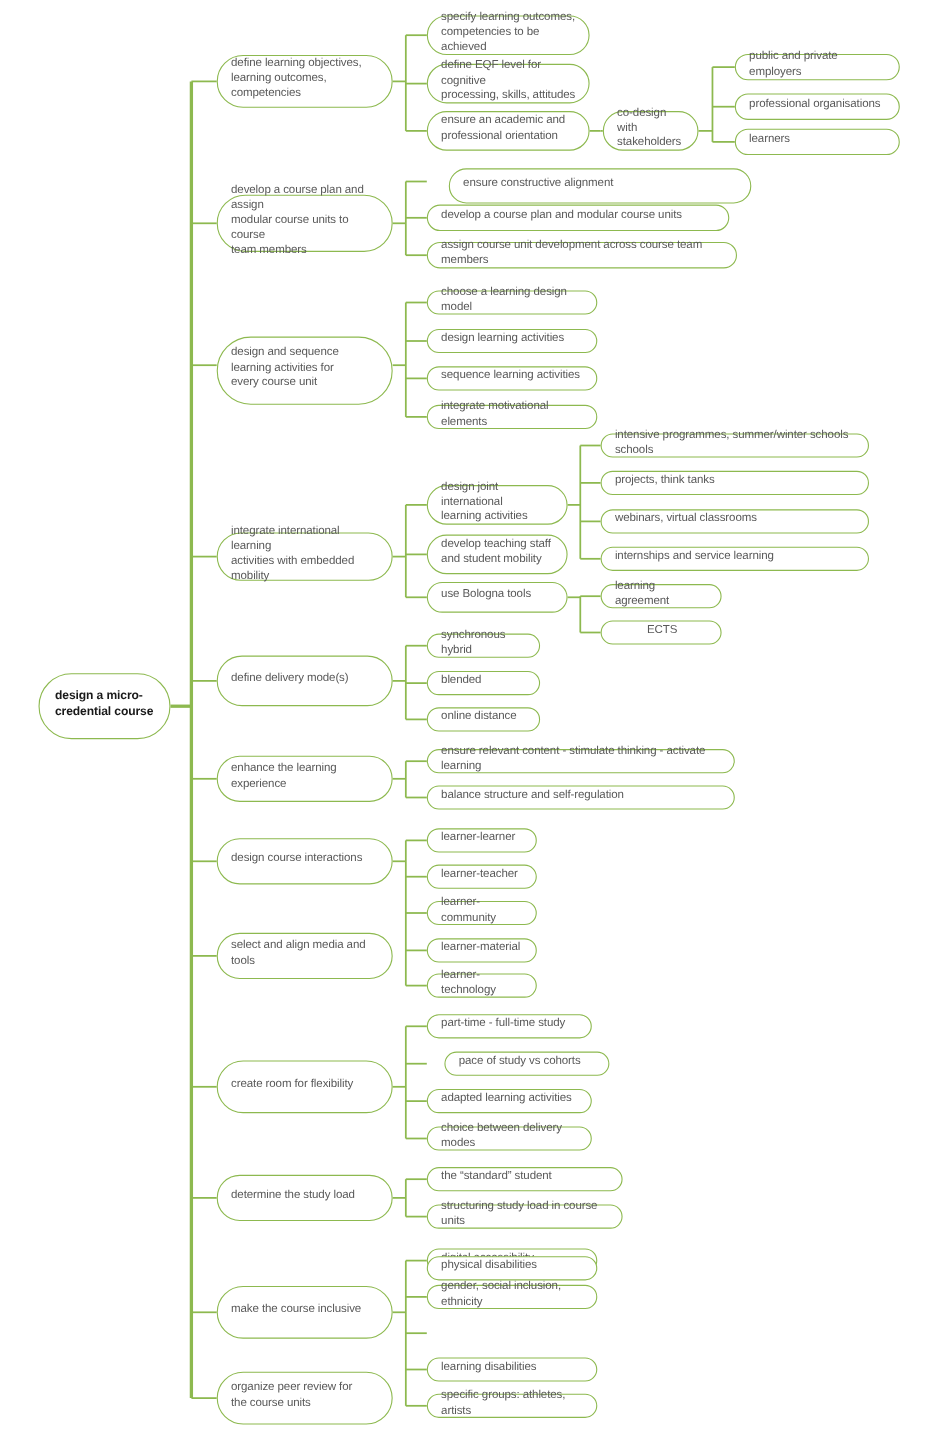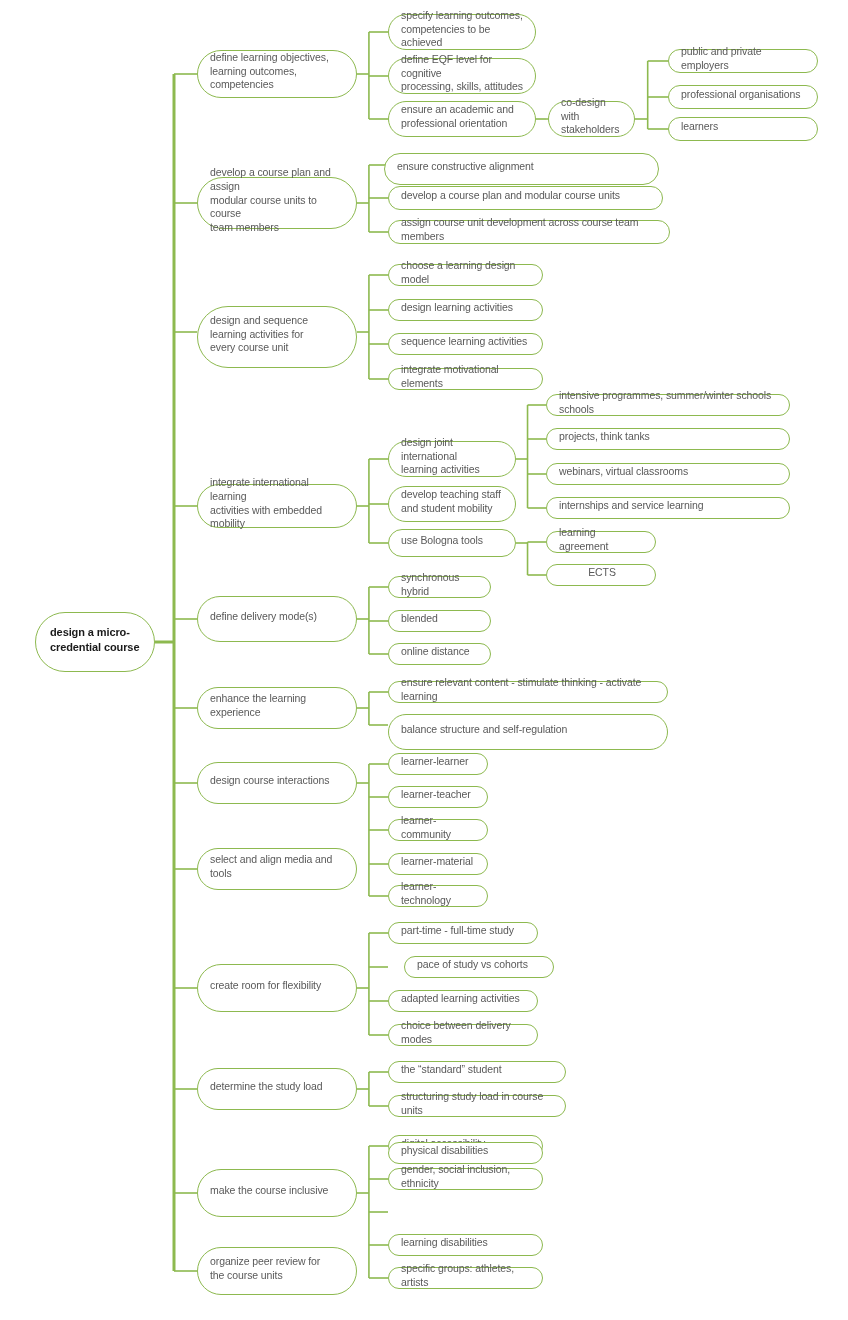--- a/index.html
+++ b/index.html
@@ -150,21 +150,21 @@
     <div class="node lvl2" style="left: 388px; top: 101px; width: 148px; height: 36px;"><span>ensure an academic and
 professional orientation</span></div>
     <div class="node lvl2" style="left: 548px; top: 101px; width: 87px; height: 36px;"><span>co-design with
 stakeholders</span></div>
     <div class="node lvl2" style="left: 668px; top: 49px; width: 150px; height: 24px;"><span>public and private employers</span></div>
     <div class="node lvl2" style="left: 668px; top: 85px; width: 150px; height: 24px;"><span>professional organisations</span></div>
     <div class="node lvl2" style="left: 668px; top: 117px; width: 150px; height: 24px;"><span>learners</span></div>
     <div class="node lvl1" style="left: 197px; top: 177px; width: 160px; height: 52px;"><span>develop a course plan and assign
 modular course units to course
 team members</span></div>
-    <div class="node lvl2" style="left: 384px; top: 153px; width: 275px; height: 32px;"><span>ensure constructive alignment</span></div>
+    <div class="node lvl2" style="left: 408px; top: 153px; width: 275px; height: 32px;"><span>ensure constructive alignment</span></div>
     <div class="node lvl2" style="left: 388px; top: 186px; width: 275px; height: 24px;"><span>develop a course plan and modular course units</span></div>
     <div class="node lvl2" style="left: 388px; top: 220px; width: 282px; height: 24px;"><span>assign course unit development across course team members</span></div>
     <div class="node lvl1" style="left: 197px; top: 306px; width: 160px; height: 62px;"><span>design and sequence
 learning activities for
 every course unit</span></div>
     <div class="node lvl2" style="left: 388px; top: 264px; width: 155px; height: 22px;"><span>choose a learning design model</span></div>
     <div class="node lvl2" style="left: 388px; top: 299px; width: 155px; height: 22px;"><span>design learning activities</span></div>
     <div class="node lvl2" style="left: 388px; top: 333px; width: 155px; height: 22px;"><span>sequence learning activities</span></div>
     <div class="node lvl2" style="left: 388px; top: 368px; width: 155px; height: 22px;"><span>integrate motivational elements</span></div>
     <div class="node lvl1" style="left: 197px; top: 484px; width: 160px; height: 44px;"><span>integrate international learning
@@ -179,21 +179,21 @@
 and student mobility</span></div>
     <div class="node lvl2" style="left: 388px; top: 529px; width: 128px; height: 28px;"><span>use Bologna tools</span></div>
     <div class="node lvl2" style="left: 546px; top: 531px; width: 110px; height: 22px;"><span>learning agreement</span></div>
     <div class="node lvl2" style="left: 546px; top: 564px; width: 110px; height: 22px; justify-content: center;"><span>ECTS</span></div>
     <div class="node lvl1" style="left: 197px; top: 596px; width: 160px; height: 46px;"><span>define delivery mode(s)</span></div>
     <div class="node lvl2" style="left: 388px; top: 576px; width: 103px; height: 22px;"><span>synchronous hybrid</span></div>
     <div class="node lvl2" style="left: 388px; top: 610px; width: 103px; height: 22px;"><span>blended</span></div>
     <div class="node lvl2" style="left: 388px; top: 643px; width: 103px; height: 22px;"><span>online distance</span></div>
     <div class="node lvl1" style="left: 197px; top: 687px; width: 160px; height: 42px;"><span>enhance the learning experience</span></div>
     <div class="node lvl2" style="left: 388px; top: 681px; width: 280px; height: 22px;"><span>ensure relevant content - stimulate thinking - activate learning</span></div>
-    <div class="node lvl2" style="left: 388px; top: 714px; width: 280px; height: 36px;"><span>balance structure and self-regulation</span></div>
+    <div class="node lvl2" style="left: 388px; top: 714px; width: 280px; height: 22px;"><span>balance structure and self-regulation</span></div>
     <div class="node lvl1" style="left: 197px; top: 762px; width: 160px; height: 42px;"><span>design course interactions</span></div>
     <div class="node lvl2" style="left: 388px; top: 753px; width: 100px; height: 22px;"><span>learner-learner</span></div>
     <div class="node lvl2" style="left: 388px; top: 786px; width: 100px; height: 22px;"><span>learner-teacher</span></div>
     <div class="node lvl2" style="left: 388px; top: 819px; width: 100px; height: 22px;"><span>learner-community</span></div>
     <div class="node lvl2" style="left: 388px; top: 853px; width: 100px; height: 22px;"><span>learner-material</span></div>
     <div class="node lvl2" style="left: 388px; top: 885px; width: 100px; height: 22px;"><span>learner-technology</span></div>
     <div class="node lvl1" style="left: 197px; top: 848px; width: 160px; height: 42px;"><span>select and align media and tools</span></div>
     <div class="node lvl1" style="left: 197px; top: 964px; width: 160px; height: 48px;"><span>create room for flexibility</span></div>
     <div class="node lvl2" style="left: 388px; top: 922px; width: 150px; height: 22px;"><span>part-time - full-time study</span></div>
     <div class="node lvl2" style="left: 404px; top: 956px; width: 150px; height: 22px;"><span>pace of study vs cohorts</span></div>

